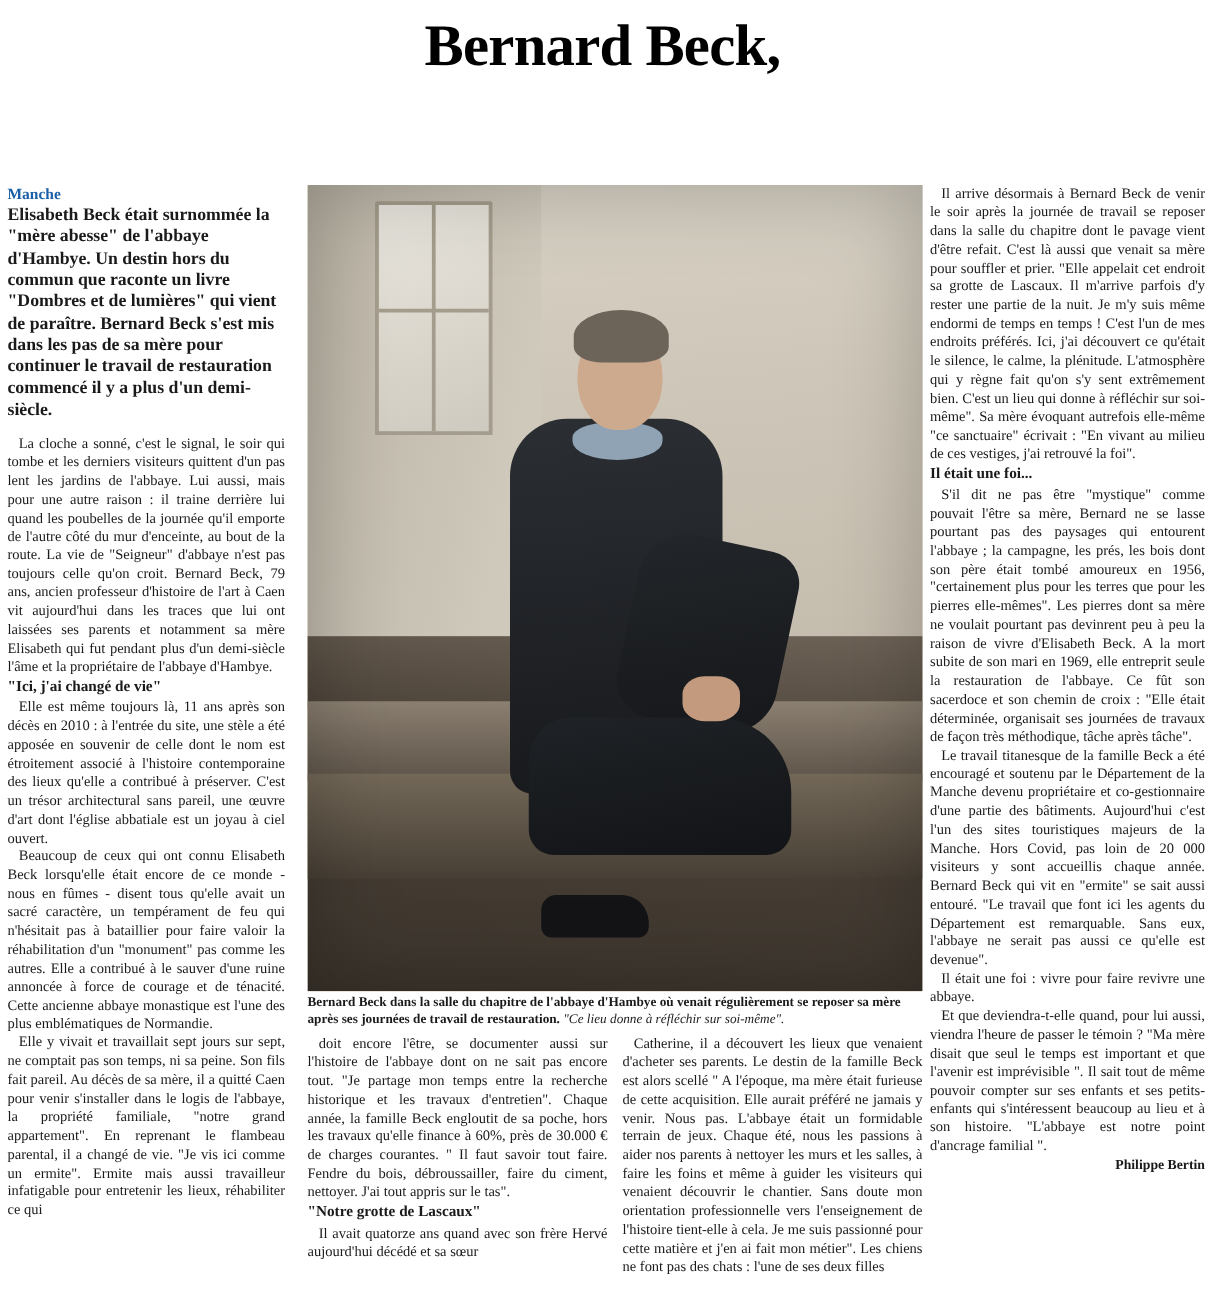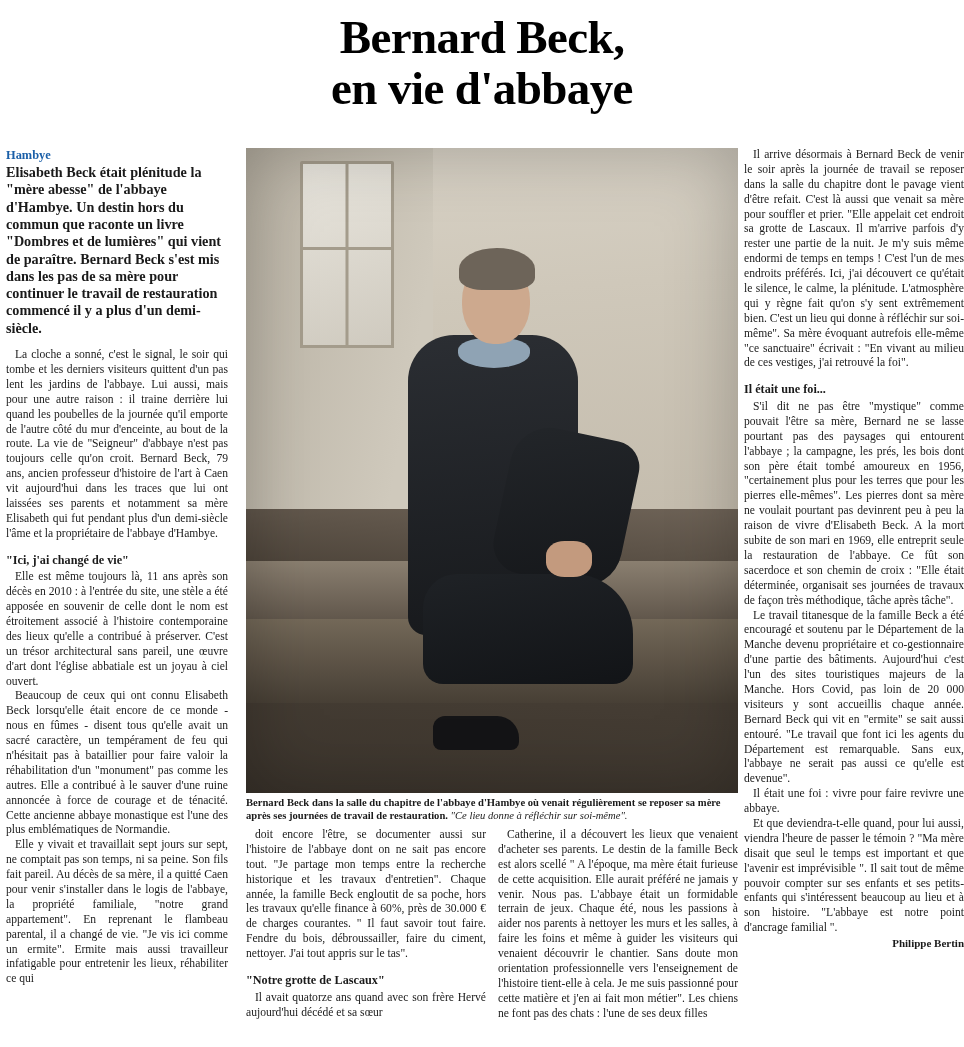--- a/index.html
+++ b/index.html
@@ -77,21 +77,20 @@
     font-size: 14.2px;
     line-height: 1.22;
     text-indent: 0;
     margin-bottom: 11px;
     text-align: left;
   }
   .subhead {
     font-weight: bold;
     font-size: 12.2px;
     text-indent: 0;
-    margin-top: 11px;
     margin-bottom: 2px;
   }
 
   
   .photo-block {
     position: absolute;
     top: 0;
     left: 240px;
     width: 492px;
   }
@@ -220,28 +219,27 @@
     box-shadow: inset 0 0 70px rgba(0,0,0,0.25);
   }
 </style>
 </head>
 <body>
 
 <div class="page">
 
   <h1 class="headline">
     <span class="l1">Bernard Beck,</span>
-    <span class="l2">en vie d'abbaye</span>
   </h1>
 
   <div class="cols">
 
     <div class="col col-1">
-      <div class="kicker">Hambye</div>
-      <div class="chapeau">Elisabeth Beck était plénitude la "mère abesse" de l'abbaye d'Hambye. Un destin hors du commun que raconte un livre "Dombres et de lumières" qui vient de paraître. Bernard Beck s'est mis dans les pas de sa mère pour continuer le travail de restauration commencé il y a plus d'un demi-siècle.</div>
+      <div class="kicker">Manche</div>
+      <div class="chapeau">Elisabeth Beck était surnommée la "mère abesse" de l'abbaye d'Hambye. Un destin hors du commun que raconte un livre "Dombres et de lumières" qui vient de paraître. Bernard Beck s'est mis dans les pas de sa mère pour continuer le travail de restauration commencé il y a plus d'un demi-siècle.</div>
       <p>La cloche a sonné, c'est le signal, le soir qui tombe et les derniers visiteurs quittent d'un pas lent les jardins de l'abbaye. Lui aussi, mais pour une autre raison : il traine derrière lui quand les poubelles de la journée qu'il emporte de l'autre côté du mur d'enceinte, au bout de la route. La vie de "Seigneur" d'abbaye n'est pas toujours celle qu'on croit. Bernard Beck, 79 ans, ancien professeur d'histoire de l'art à Caen vit aujourd'hui dans les traces que lui ont laissées ses parents et notamment sa mère Elisabeth qui fut pendant plus d'un demi-siècle l'âme et la propriétaire de l'abbaye d'Hambye.</p>
       <div class="subhead">"Ici, j'ai changé de vie"</div>
       <p>Elle est même toujours là, 11 ans après son décès en 2010 : à l'entrée du site, une stèle a été apposée en souvenir de celle dont le nom est étroitement associé à l'histoire contemporaine des lieux qu'elle a contribué à préserver. C'est un trésor architectural sans pareil, une œuvre d'art dont l'église abbatiale est un joyau à ciel ouvert.</p>
       <p>Beaucoup de ceux qui ont connu Elisabeth Beck lorsqu'elle était encore de ce monde - nous en fûmes - disent tous qu'elle avait un sacré caractère, un tempérament de feu qui n'hésitait pas à bataillier pour faire valoir la réhabilitation d'un "monument" pas comme les autres. Elle a contribué à le sauver d'une ruine annoncée à force de courage et de ténacité. Cette ancienne abbaye monastique est l'une des plus emblématiques de Normandie.</p>
       <p>Elle y vivait et travaillait sept jours sur sept, ne comptait pas son temps, ni sa peine. Son fils fait pareil. Au décès de sa mère, il a quitté Caen pour venir s'installer dans le logis de l'abbaye, la propriété familiale, "notre grand appartement". En reprenant le flambeau parental, il a changé de vie. "Je vis ici comme un ermite". Ermite mais aussi travailleur infatigable pour entretenir les lieux, réhabiliter ce qui</p>
     </div>
 
     <div class="photo-block">
       <div class="photo">
         <div class="ph-wall"></div>

